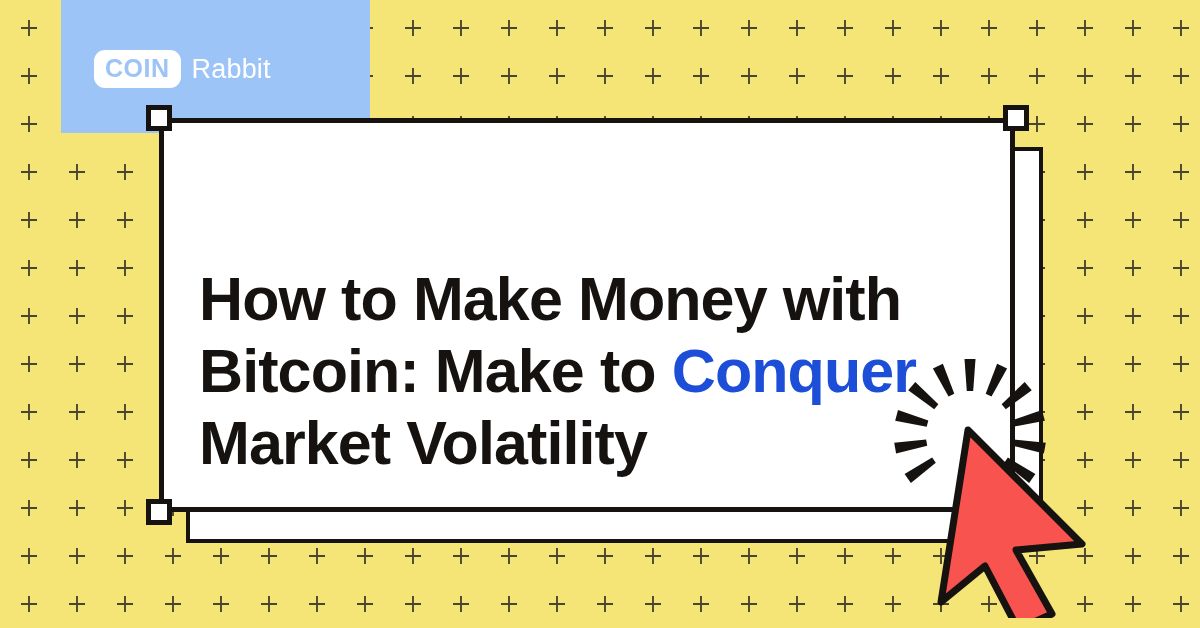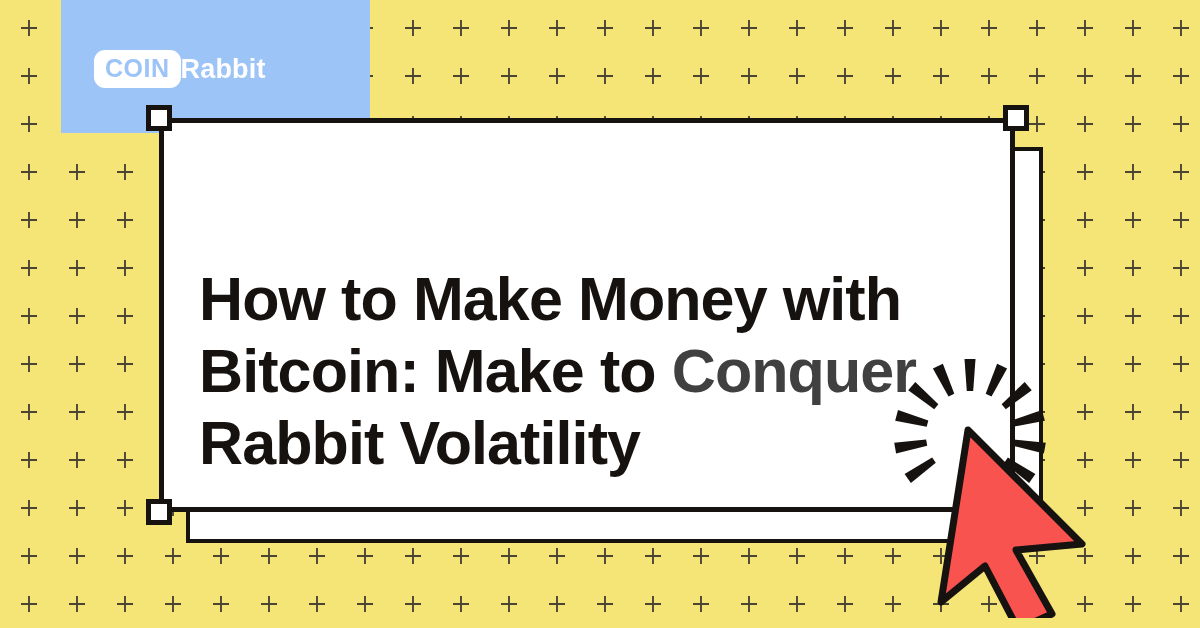--- a/index.html
+++ b/index.html
@@ -59,22 +59,23 @@
     color: #9DC4F7;
     font-size: 25px;
     font-weight: bold;
     letter-spacing: 0.5px;
     line-height: 1;
     display: inline-block;
   }
   .logo-rabbit-text {
     color: #ffffff;
     font-size: 27px;
-    font-weight: bold;
+    font-weight: normal;
     letter-spacing: 0.2px;
+    margin-left: 11px;
     line-height: 1;
   }
 
   
   .shadow-frame {
     position: absolute;
     left: 186px;
     top: 147px;
     width: 857px;
     height: 396px;
@@ -117,21 +118,21 @@
     left: 199px;
     top: 222px;
     width: 790px;
     z-index: 5;
     font-size: 61px;
     font-weight: bold;
     line-height: 72px;
     letter-spacing: -0.9px;
     color: #15120F;
   }
-  .headline .accent { color: #404040; }
+  .headline .accent { color: #1d4ed8; }
 
   
   .pointer-graphic {
     position: absolute;
     left: 875px;
     top: 352px;
     width: 225px;
     height: 266px;
     z-index: 8;
     pointer-events: none;
@@ -157,21 +158,21 @@
     <span class="logo-coin-chip">
       <span class="logo-coin-text">COIN</span>
     </span>
     <span class="logo-rabbit-text">Rabbit</span>
   </div>
 
   <div class="shadow-frame"></div>
 
   <div class="card"></div>
 
-  <h1 class="headline"><span>How to Make Money with Bitcoin: Make to </span><span class="accent">Conquer</span><span> Rabbit Volatility</span></h1>
+  <h1 class="headline"><span>How to Make Money with Bitcoin: Make to </span><span class="accent">Conquer</span><span> Market Volatility</span></h1>
 
   <div class="handle tl"></div>
   <div class="handle tr"></div>
   <div class="handle bl"></div>
 
   <svg class="pointer-graphic" width="225" height="266" viewBox="0 0 225 266" aria-hidden="true">
     <g fill="#15120F">
 
       <g transform="translate(95,83)">
         <g transform="rotate(0)">   

